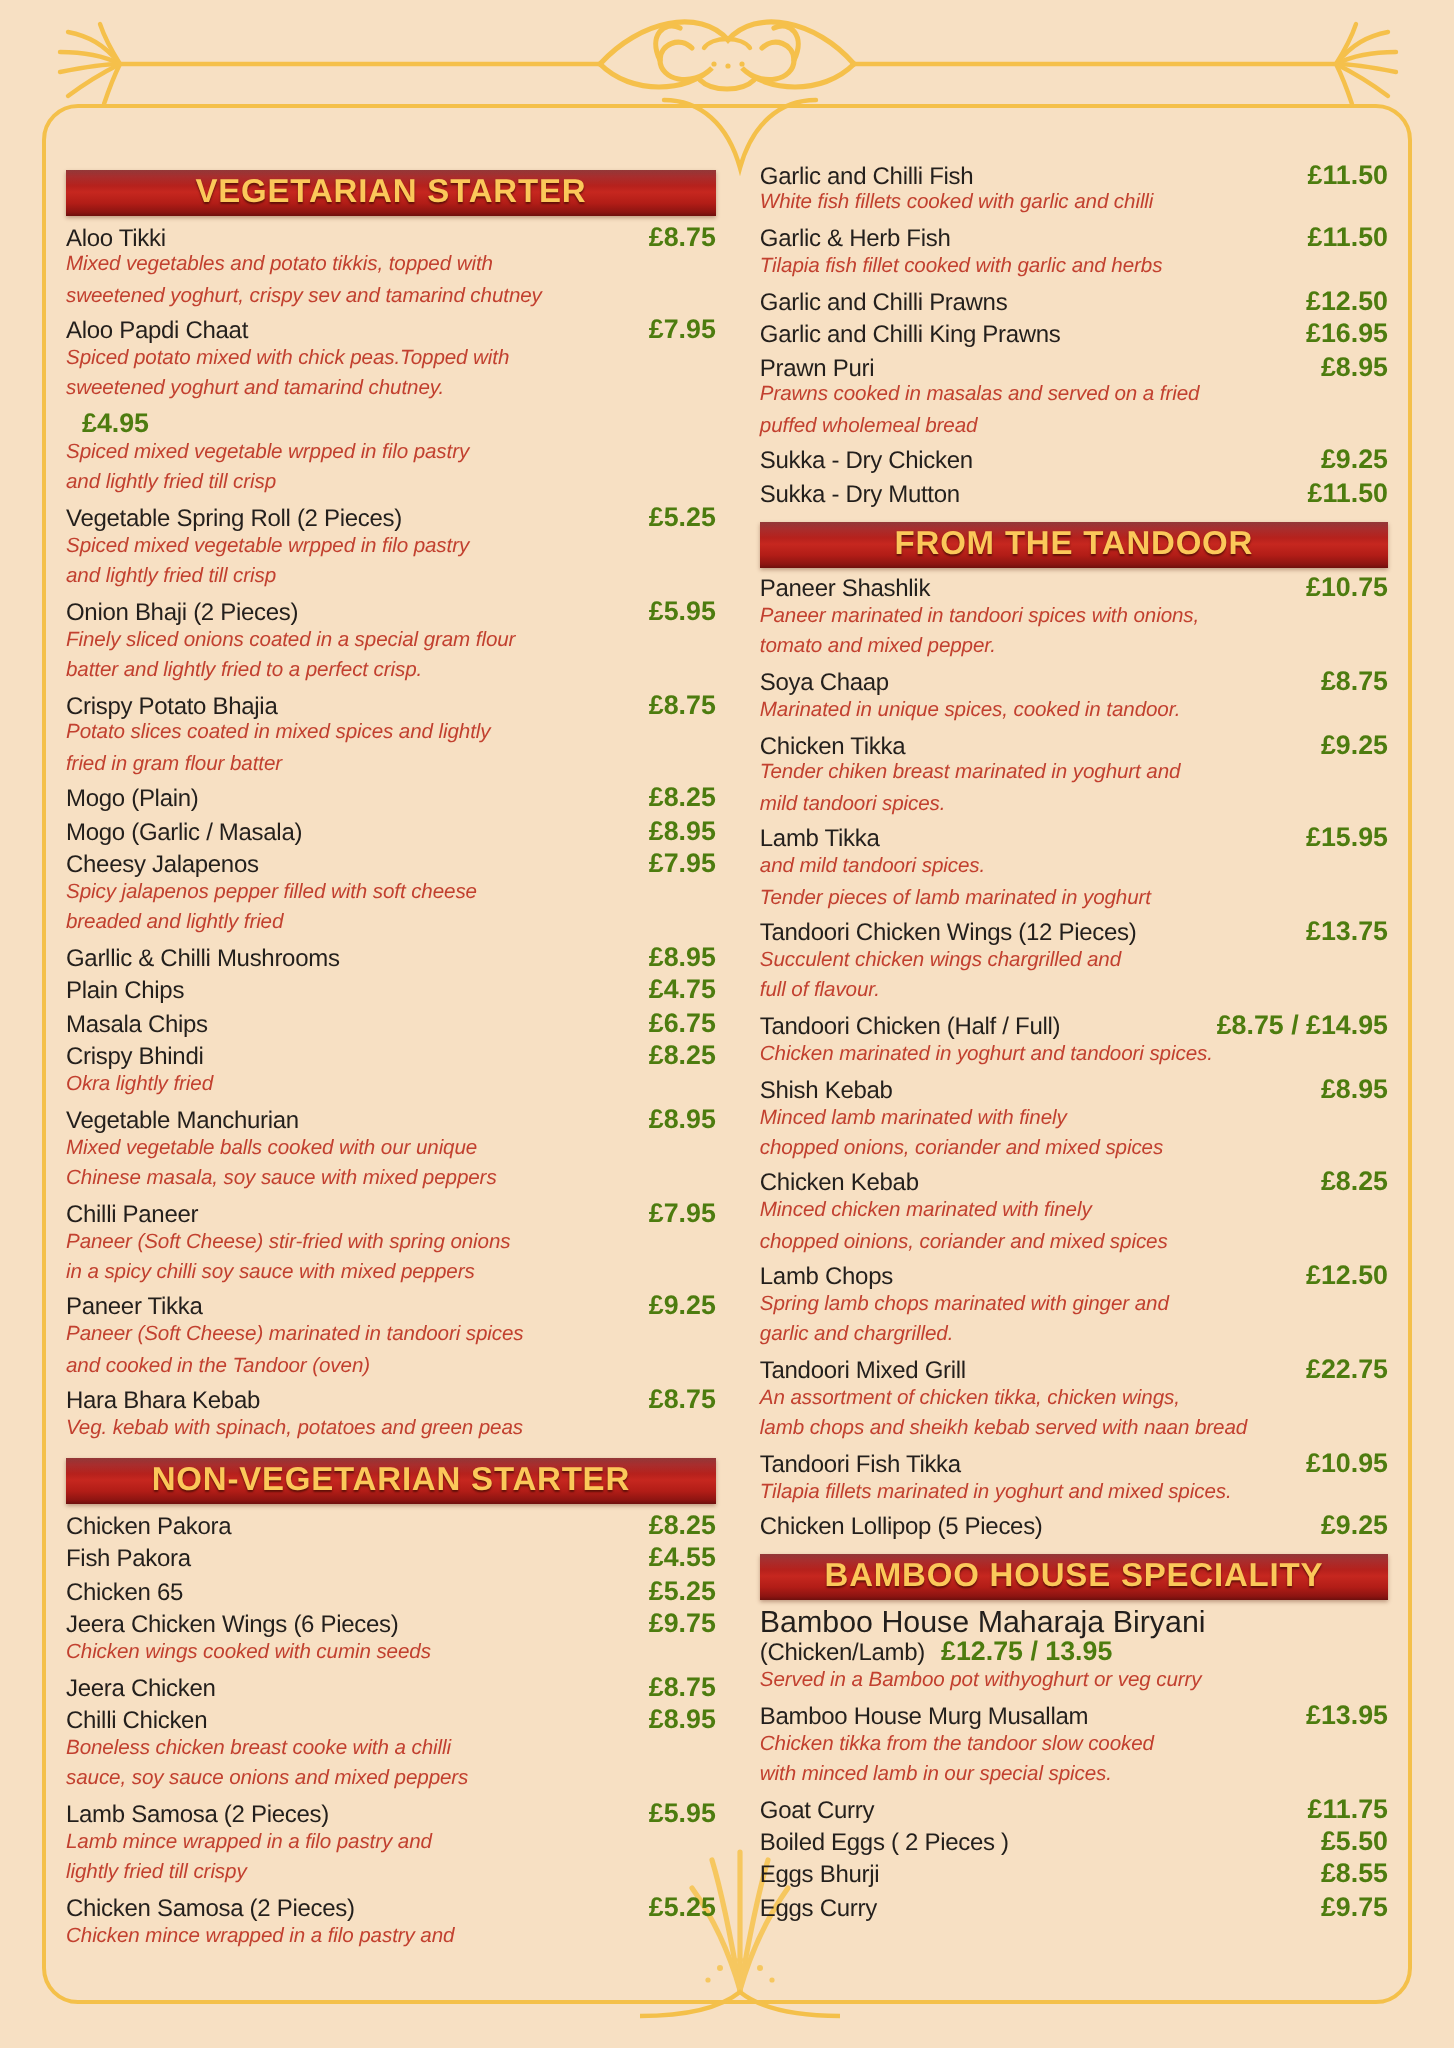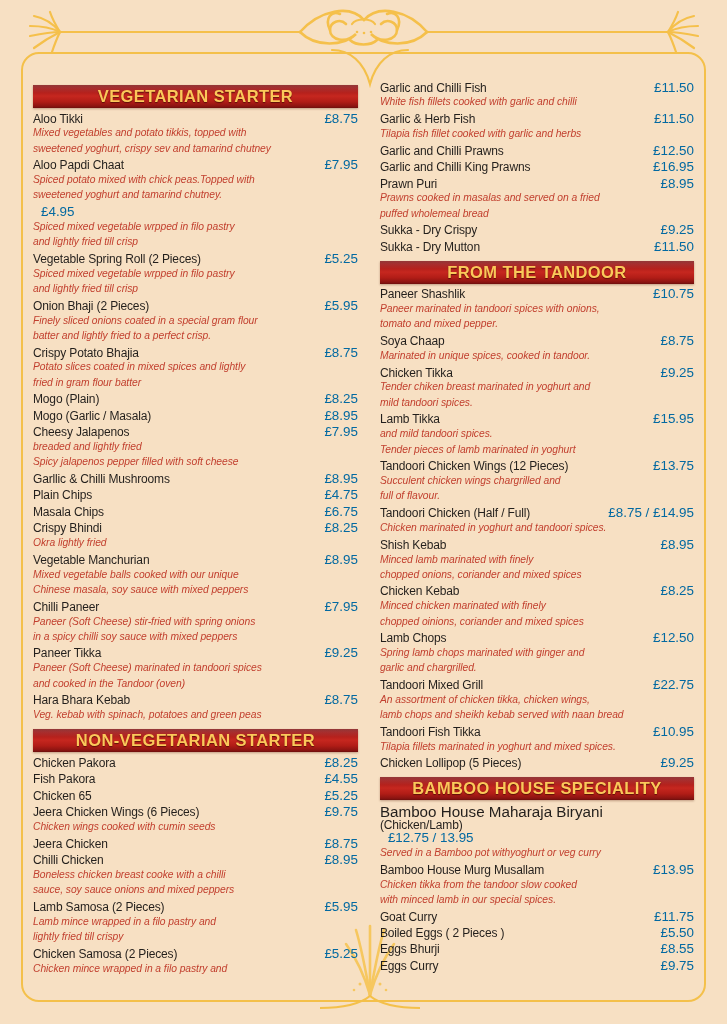--- a/index.html
+++ b/index.html
@@ -114,42 +114,41 @@
     padding: 1.5px 0 1.5px 0;
   }
   .item-name {
     font-size: 12px;
     color: #231f1c;
     letter-spacing: -0.15px;
     white-space: nowrap;
   }
   .item-price {
     font-size: 13.4px;
-    font-weight: normal;
-    color: #0369a1;
+    font-weight: bold;
+    color: #4d7c0f;
     white-space: nowrap;
     padding-left: 8px;
   }
   .item-desc {
     font-size: 10.3px;
     color: #c2402f;
     line-height: 1.38;
     letter-spacing: -0.05px;
     padding-bottom: 1px;
     font-style: italic;
   }
   
   .item-row.stacked {
     display: block;
   }
   .item-row.stacked .stacked-inner {
     display: flex;
     align-items: baseline;
-    justify-content: flex-end;
-    flex-direction: column;
+    justify-content: flex-start;
   }
   .item-row.stacked .item-name-line1 {
     font-size: 15.2px;
     color: #231f1c;
     display: block;
     white-space: nowrap;
   }
 </style>
 </head>
 <body>
@@ -260,22 +259,22 @@
         <span class="item-price">£8.25</span>
       </div>
       <div class="item-row">
         <span class="item-name">Mogo (Garlic / Masala)</span>
         <span class="item-price">£8.95</span>
       </div>
       <div class="item-row">
         <span class="item-name">Cheesy Jalapenos</span>
         <span class="item-price">£7.95</span>
       </div>
+      <div class="item-desc">Spicy jalapenos pepper filled with soft cheese</div>
       <div class="item-desc">breaded and lightly fried</div>
-      <div class="item-desc">Spicy jalapenos pepper filled with soft cheese</div>
       <div class="item-row">
         <span class="item-name">Garllic &amp; Chilli Mushrooms</span>
         <span class="item-price">£8.95</span>
       </div>
       <div class="item-row">
         <span class="item-name">Plain Chips</span>
         <span class="item-price">£4.75</span>
       </div>
       <div class="item-row">
         <span class="item-name">Masala Chips</span>
@@ -370,21 +369,21 @@
         <span class="item-name">Garlic and Chilli King Prawns</span>
         <span class="item-price">£16.95</span>
       </div>
       <div class="item-row">
         <span class="item-name">Prawn Puri</span>
         <span class="item-price">£8.95</span>
       </div>
       <div class="item-desc">Prawns cooked in masalas and served on a fried</div>
       <div class="item-desc">puffed wholemeal bread</div>
       <div class="item-row">
-        <span class="item-name">Sukka - Dry Crispy</span>
+        <span class="item-name">Sukka - Dry Chicken</span>
         <span class="item-price">£9.25</span>
       </div>
       <div class="item-row">
         <span class="item-name">Sukka - Dry Mutton</span>
         <span class="item-price">£11.50</span>
       </div>
       <div class="section-header">
         <span class="section-header-text">FROM THE TANDOOR</span>
       </div>
       <div class="item-row">

